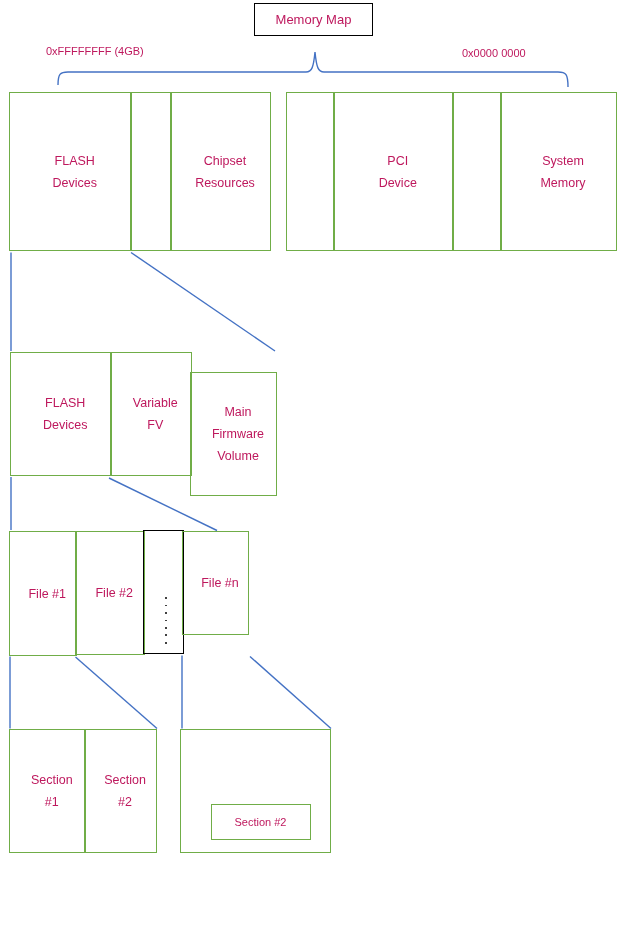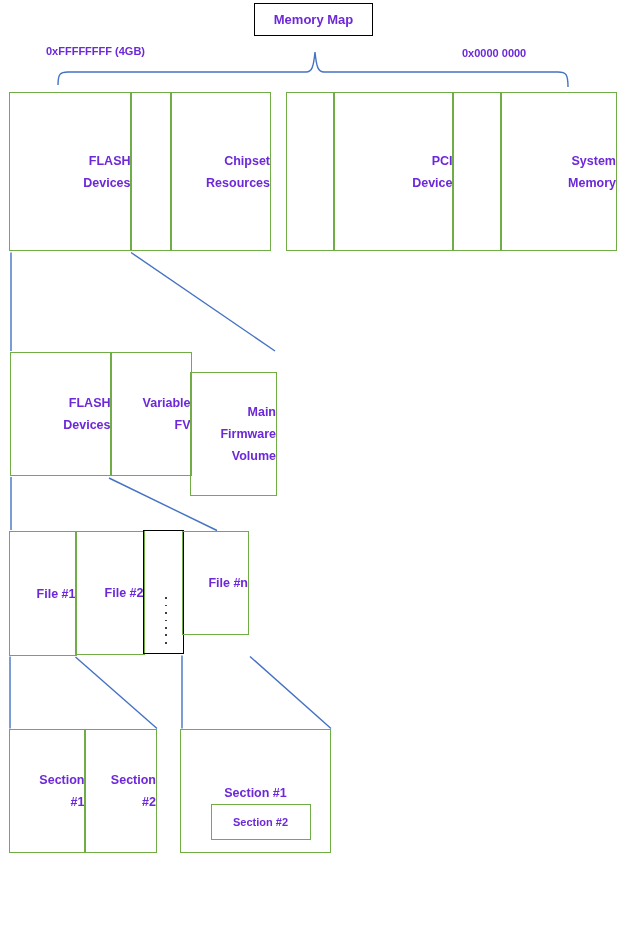--- a/index.html
+++ b/index.html
@@ -1,31 +1,30 @@
 <!DOCTYPE html>
 <html><head>
 <meta charset="utf-8">
 <style>
   html,body{margin:0;padding:0;background:#ffffff;}
   #canvas{
     position:relative;
     width:623px;height:949px;
     background:#ffffff;
     font-family:"Liberation Sans", sans-serif;
-    color:#6d28d9;
+    color:#be185d;
     overflow:hidden;
-    font-weight:bold;
   }
   .box{
     position:absolute;
     box-sizing:border-box;
     border:1.4px solid #70AD47;
     display:flex;
     flex-direction:column;
-    align-items:flex-end;
+    align-items:center;
     justify-content:center;
     text-align:center;
     font-size:12.5px;
     line-height:22px;
     background:transparent;
     padding-left:9px;
   }
   .box.black{border:1.8px solid #000000;}
   .titlebox{
     position:absolute;
@@ -123,21 +122,20 @@
   <div class="box" style="left:9px;top:729px;width:76.5px;height:124px">
     <span>Section</span>
     <span>#1</span>
   </div>
   <div class="box" style="left:84px;top:729px;width:73px;height:124px">
     <span>Section</span>
     <span>#2</span>
   </div>
 
   <div class="box" style="left:180px;top:729px;width:151px;height:124px">
-    <span class="sec-label" style="top:52px">Section #1</span>
     <div class="nestedbox" style="left:29.5px;top:73.5px;width:100px;height:36px">
       <span>Section #2</span>
     </div>
   </div>
 
   <svg class="overlay" width="623" height="949" viewBox="0 0 623 949">
     <path d="M 58 85 C 58 74 60 72 68 72 L 306 72 C 312 72 313.5 67 315 52 C 316.5 67 318 72 324 72 L 558 72 C 566 72 568 74 568 87" fill="none" stroke="#4472C4" stroke-width="1.4"></path>
     <path d="M 11 252.5 L 11 351" fill="none" stroke="#4472C4" stroke-width="1.4"></path>
     <path d="M 131 252.5 L 275 351" fill="none" stroke="#4472C4" stroke-width="1.4"></path>
     <path d="M 11 477 L 11 530" fill="none" stroke="#4472C4" stroke-width="1.4"></path>

